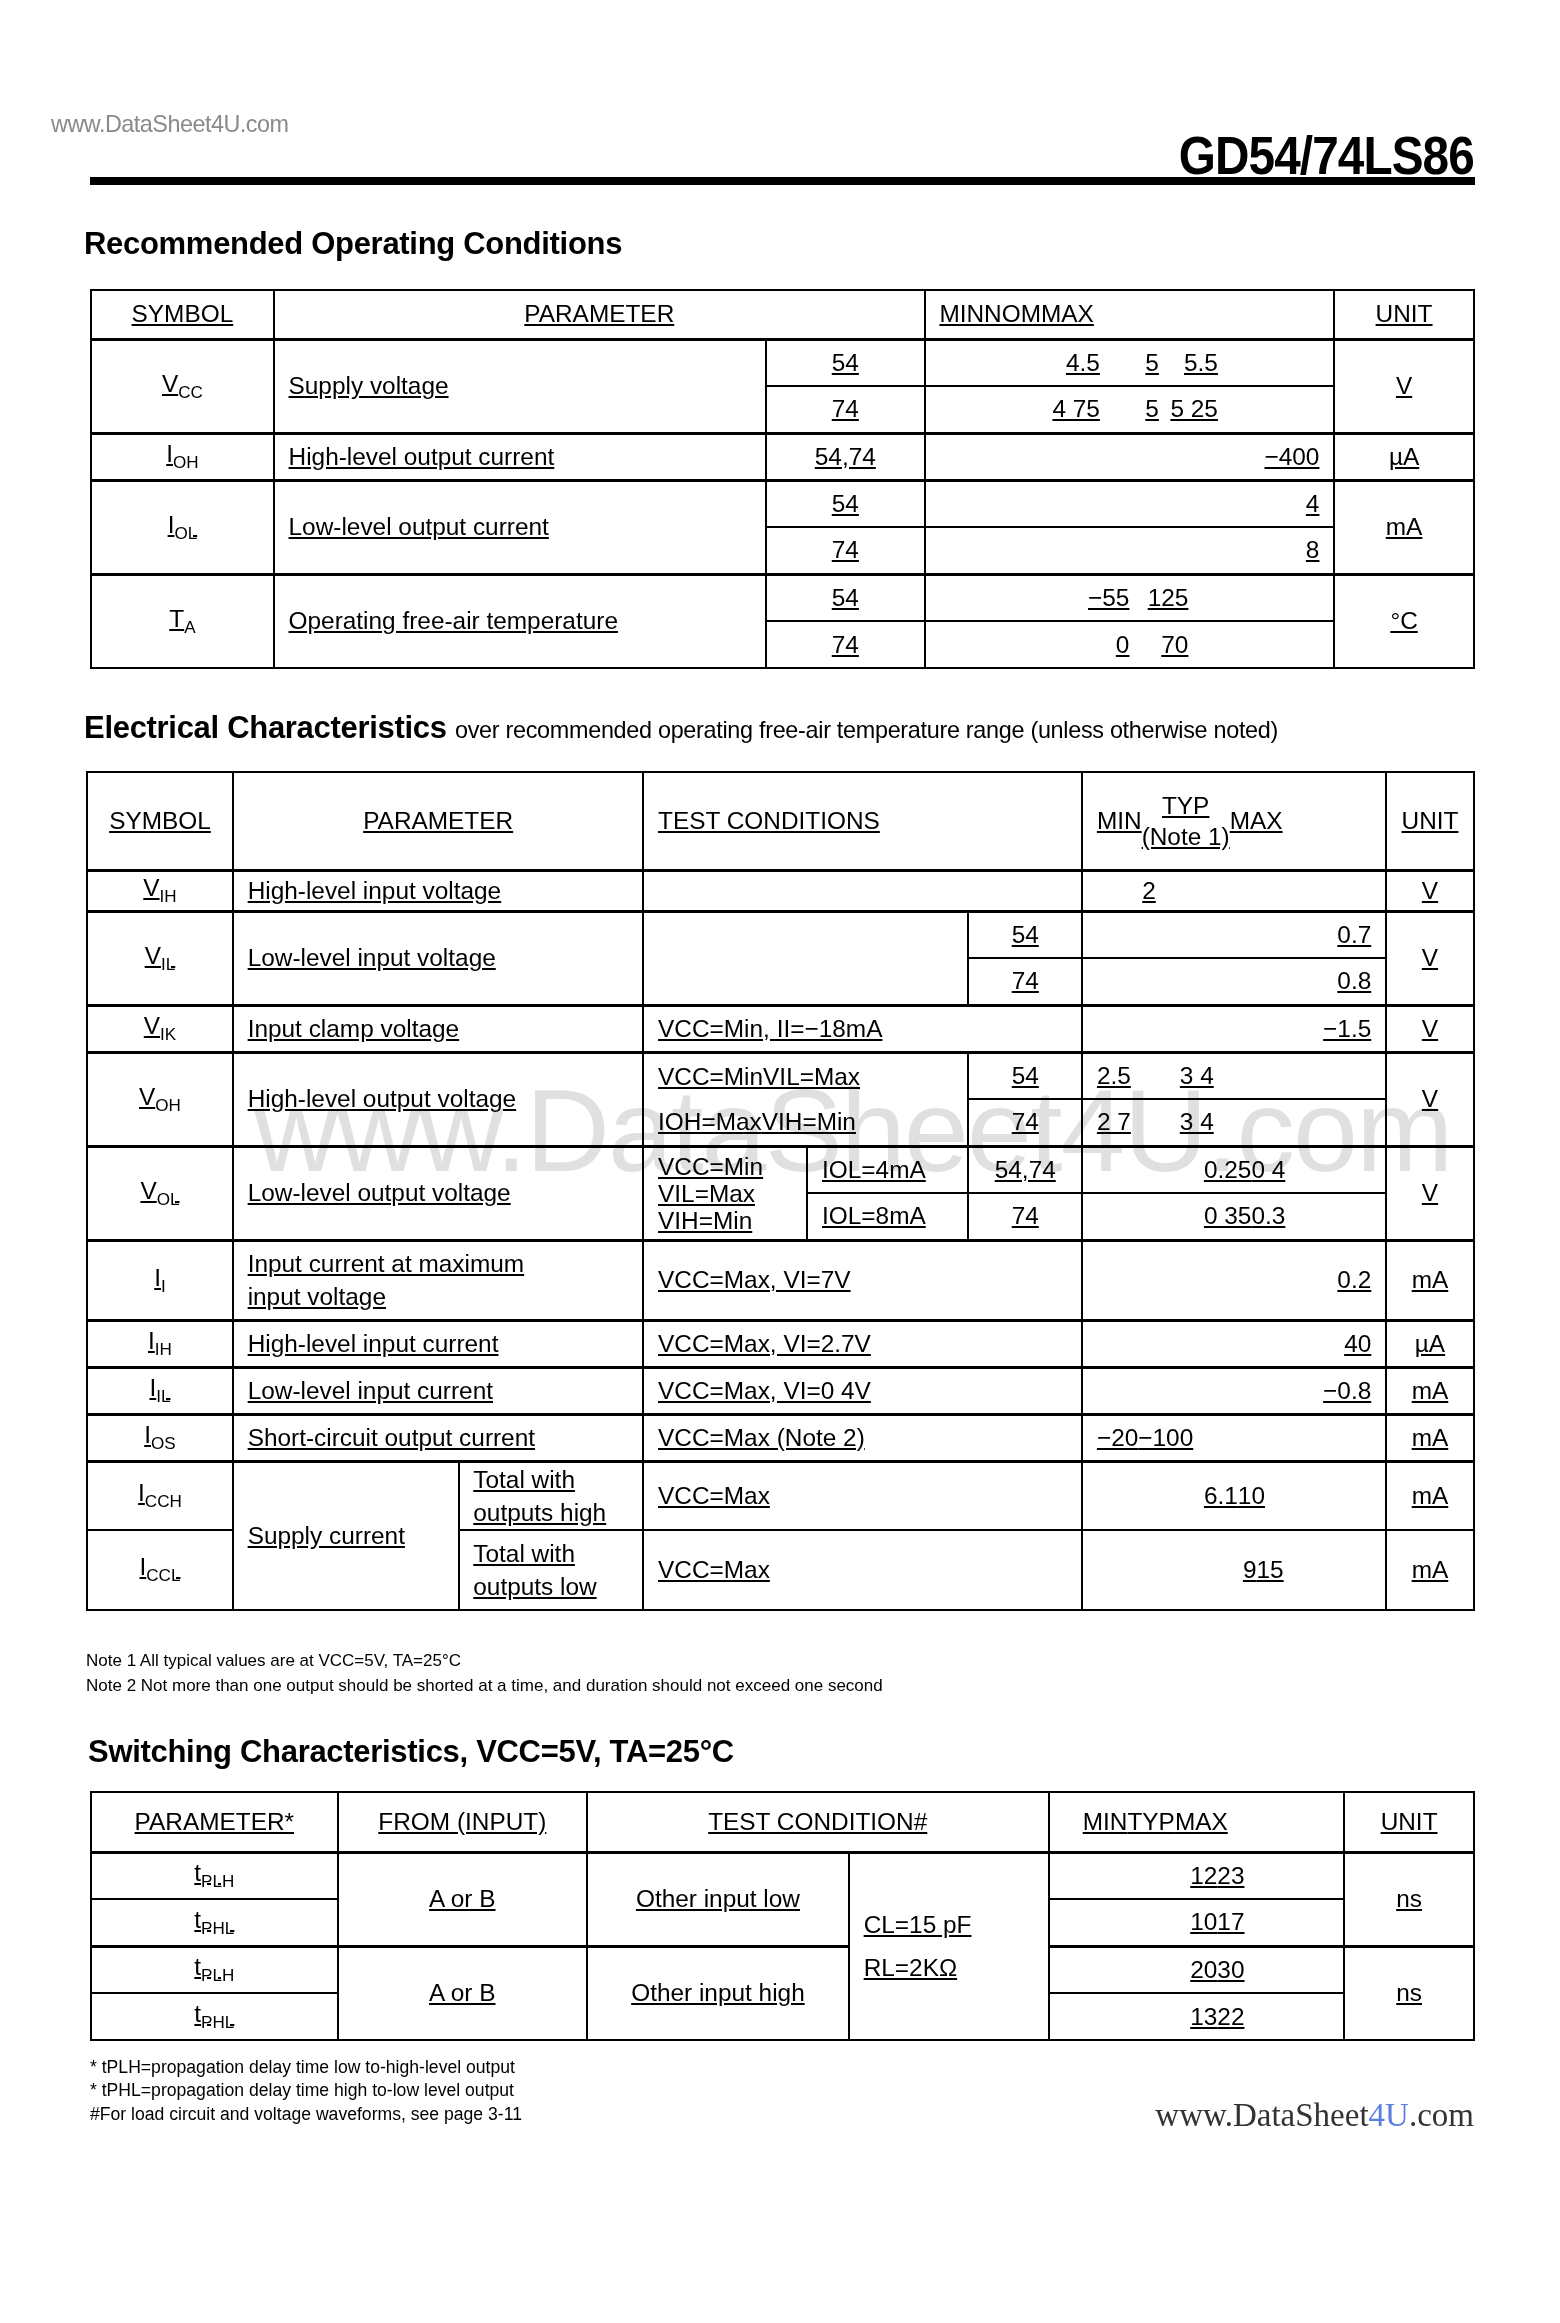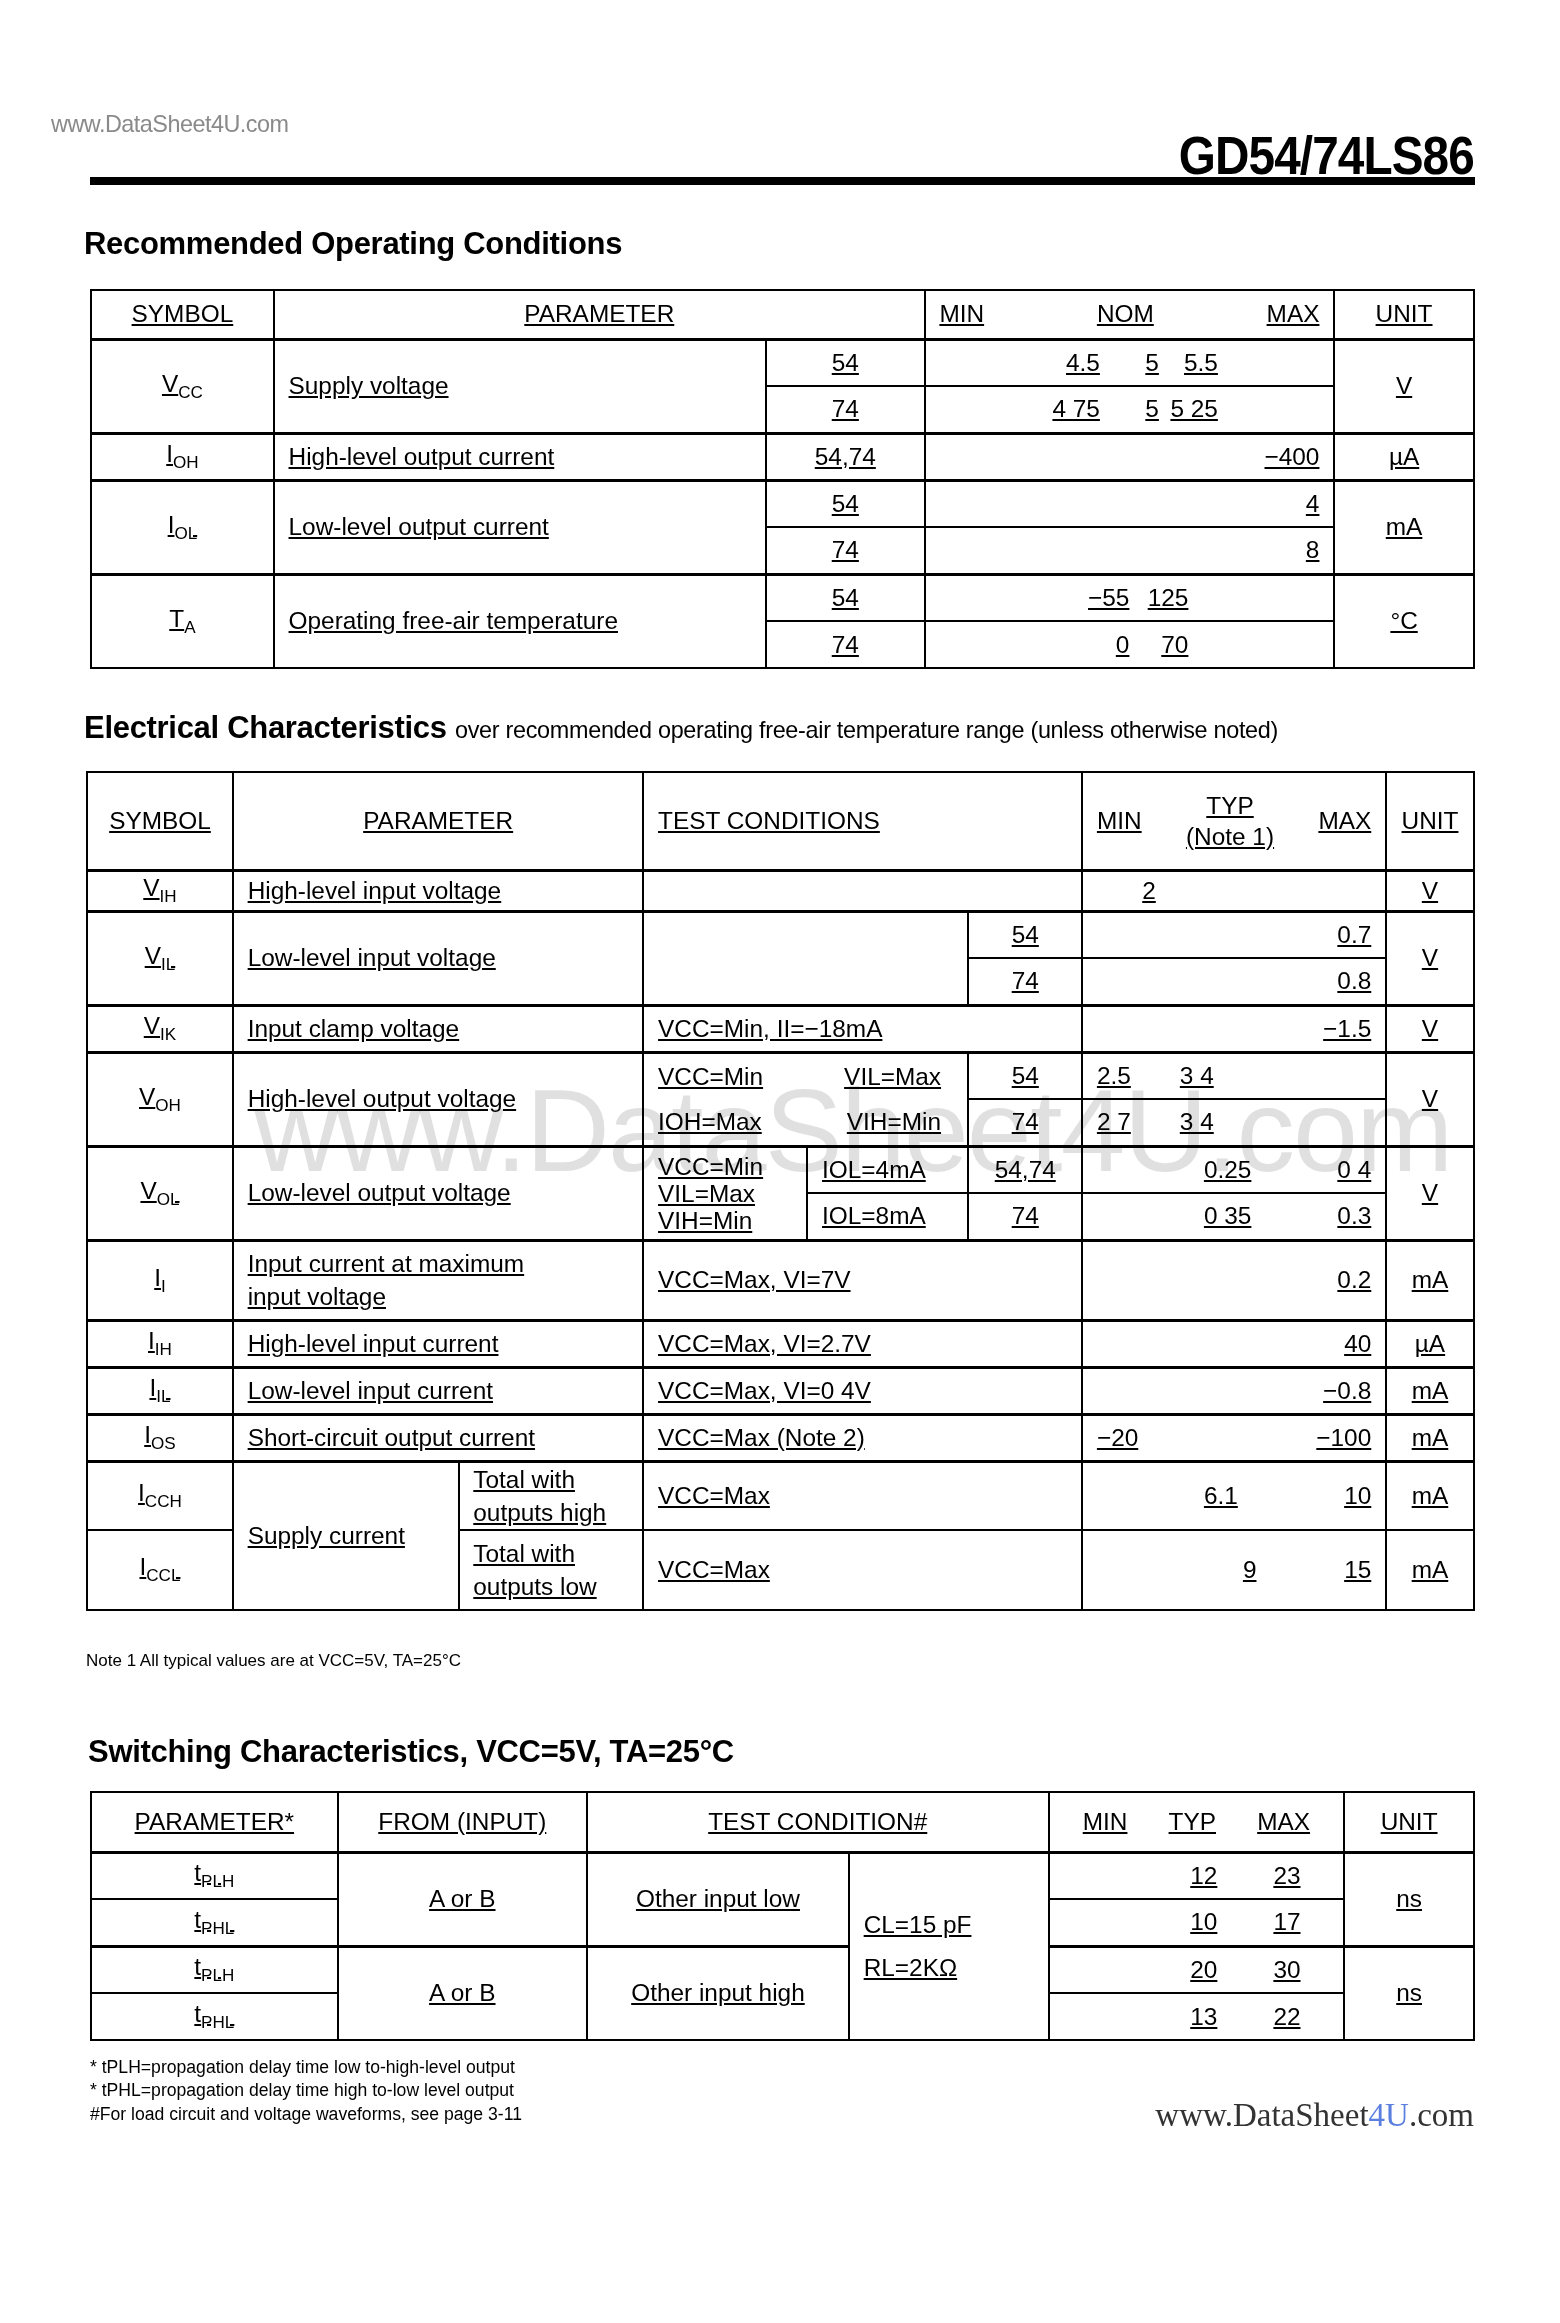--- a/index.html
+++ b/index.html
@@ -17,21 +17,21 @@
   .r { text-align: right; }
   .l { text-align: left; }
   .thick-top td, .thick-top th { border-top: 3.9px solid #000; }
   sub { font-size: 0.7em; vertical-align: -0.35em; }
   .vals { display: flex; justify-content: center; }
   .vals span { min-width: 59px; text-align: right; }
   .notes { position: absolute; font-size: 17px; line-height: 25px; }
   .wm-mid { position: absolute; left: 254px; top: 1063px; font-size: 117px; color: rgba(0,0,0,0.12); letter-spacing: -2px; pointer-events: none; }
   .wm-bot { position: absolute; right: 86px; top: 2097px; font-family: "Liberation Serif", serif; font-size: 33px; color: #333; }
   .wm-bot .accent { color: #5b7fe0; }
-  .mm { display: flex; justify-content: space-between; }
+  .mm { display: flex; }
 </style>
 </head>
 <body>
 
 <div class="wm-top">www.DataSheet4U.com</div>
 <div class="part-no">GD54/74LS86</div>
 <div class="rule"></div>
 
 <div class="sec-title" style="left:84px; top:226px;">Recommended Operating Conditions</div>
 
@@ -307,20 +307,21 @@
             <span>15</span>
           </div>
         </td>
     <td class="c">mA</td>
   </tr>
 </tbody>
   </table>
 
 <div class="notes" style="left:86px; top:1648px;">
   <div>Note 1  All typical values are at VCC=5V, TA=25°C</div>
+  <div>Note 2  Not more than one output should be shorted at a time, and duration should not exceed one second</div>
 </div>
 
 <div class="sec-title" style="left:88px; top:1734px;">Switching Characteristics, VCC=5V, TA=25°C</div>
 
 <table style="left:90px; top:1791px; width:1385px;">
   <colgroup>
     <col style="width:247px">
       <col style="width:250px">
       <col style="width:263px">
       <col style="width:200px">

